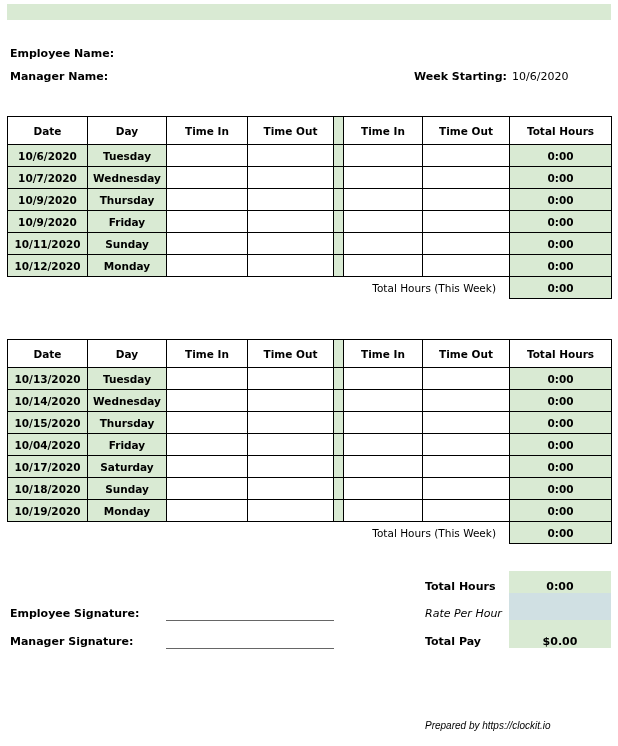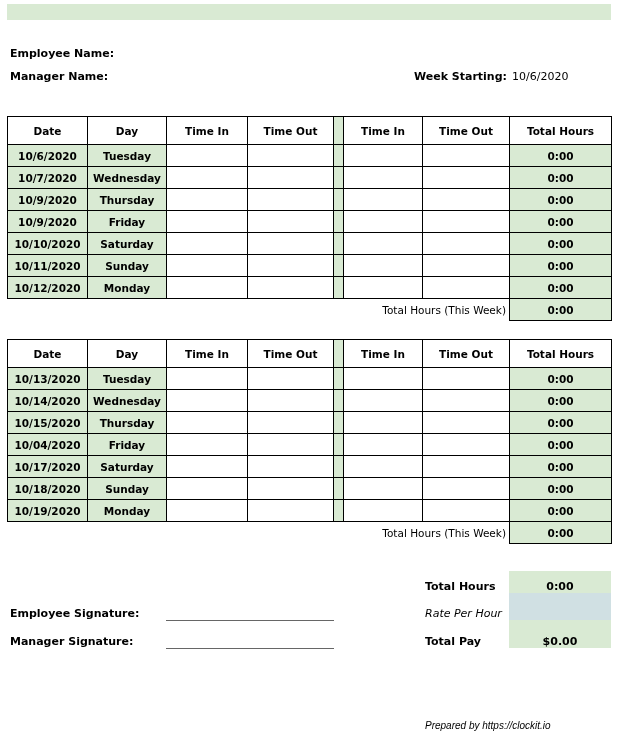--- a/index.html
+++ b/index.html
@@ -8,21 +8,21 @@
   .topbar { position: absolute; left: 7px; top: 4px; width: 604px; height: 16px; background: #d9ead3; }
   .lbl { position: absolute; font-size: 11px; font-weight: bold; white-space: nowrap; }
   .val { position: absolute; font-size: 11px; white-space: nowrap; }
   table.ts { position: absolute; left: 7px; border-collapse: collapse; table-layout: fixed; }
   table.ts td, table.ts th { border: 1px solid #000; padding: 0; text-align: center;
       font-size: 10.5px; font-weight: bold; height: 21px; overflow: hidden; white-space: nowrap; }
   table.ts th { height: 27px; background: #fff; }
   table.ts td.g { background: #d9ead3; }
   table.ts .sep { background: #d9ead3; }
   table.ts td.w { background: #fff; }
-  table.ts td.totlbl { border: none; text-align: right; font-weight: normal; padding-right: 3px; }
+  table.ts td.totlbl { border: none; text-align: right; font-weight: normal; padding-right: 13px; }
   .sum-lbl { position: absolute; font-size: 11px; font-weight: bold; }
   .sum-lbl.n { font-weight: normal; font-style: italic; }
   .sumcell { position: absolute; left: 509px; width: 102px; text-align: center; font-size: 11px; font-weight: bold; }
   .sigline { position: absolute; left: 166px; width: 168px; border-top: 1px solid #666; }
   .footer { position: absolute; left: 425px; top: 720px; font-size: 10px; font-family: "Liberation Sans", sans-serif; font-style: italic; }
 </style>
 </head>
 <body>
 
 <div class="topbar"></div>
@@ -90,30 +90,20 @@
         <td class="g">10/9/2020</td>
         <td class="g">Friday</td>
         <td class="w"></td>
         <td class="w"></td>
         <td class="sep"></td>
         <td class="w"></td>
         <td class="w"></td>
         <td class="g">0:00</td>
       </tr>
   <tr>
-        <td class="g">10/10/2020</td>
-        <td class="g">Saturday</td>
-        <td class="w"></td>
-        <td class="w"></td>
-        <td class="sep"></td>
-        <td class="w"></td>
-        <td class="w"></td>
-        <td class="g">0:00</td>
-      </tr>
-  <tr>
         <td class="g">10/11/2020</td>
         <td class="g">Sunday</td>
         <td class="w"></td>
         <td class="w"></td>
         <td class="sep"></td>
         <td class="w"></td>
         <td class="w"></td>
         <td class="g">0:00</td>
       </tr>
   <tr>

